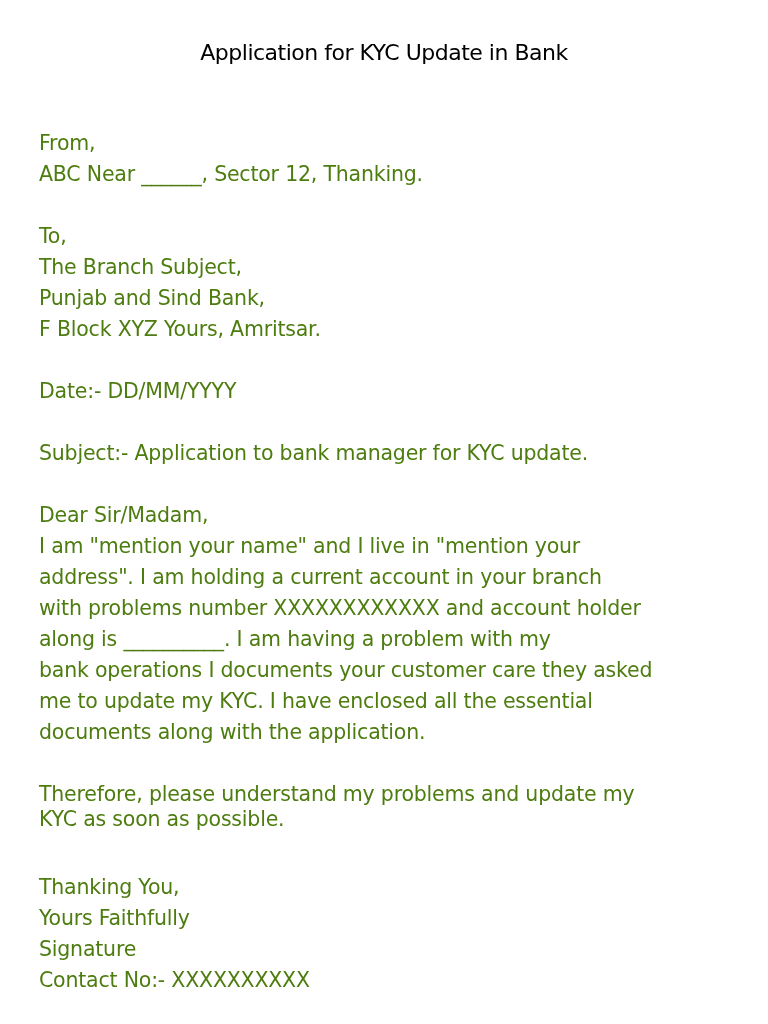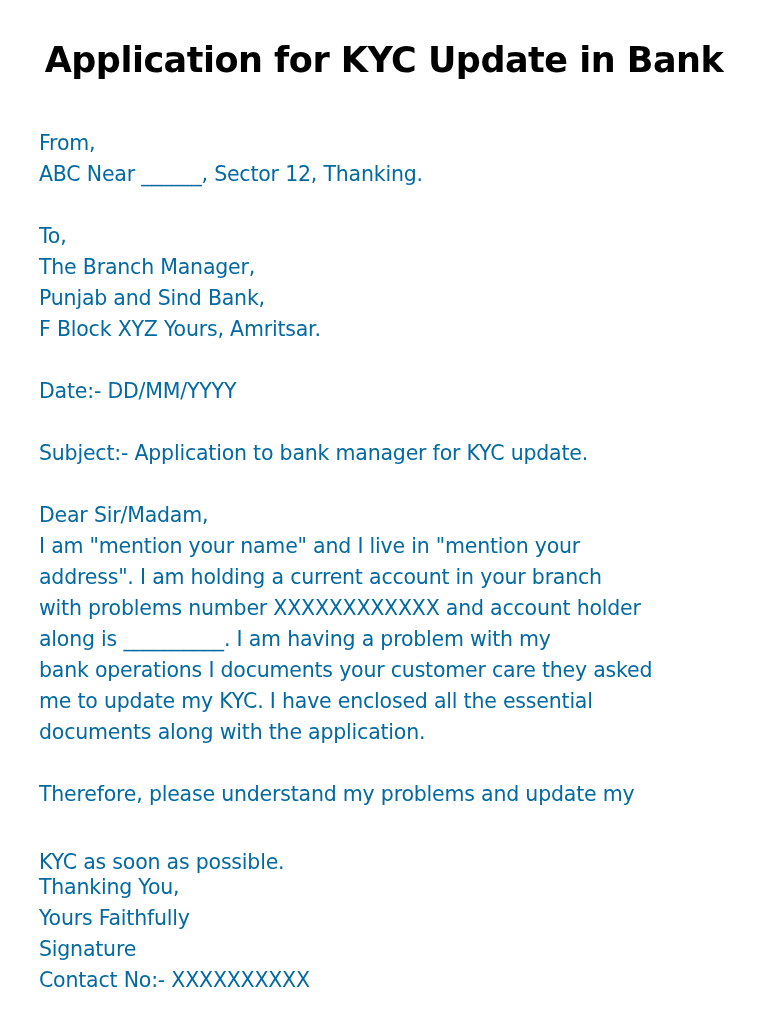--- a/index.html
+++ b/index.html
@@ -1,50 +1,50 @@
 <!DOCTYPE html>
 <html><head>
   <meta charset="utf-8">
   <style>
     html, body { margin: 0; padding: 0; background: #ffffff; }
     body { width: 768px; height: 1024px; overflow: hidden; position: relative; color: #111111; font-family: "DejaVu Sans", sans-serif; }
     .title {
       position: absolute; left: 0; top: 40px; width: 768px; text-align: center;
-      font-size: 35px; font-weight: bold; letter-spacing: -0.5px; color: #000;
+      font-size: 22px; font-weight: normal; letter-spacing: -0.5px; color: #000;
     }
     .line {
       position: absolute; left: 39px; font-size: 20.5px; line-height: 31px;
-      white-space: nowrap; color: #0369a1; letter-spacing: -0.2px;
+      white-space: nowrap; color: #4d7c0f; letter-spacing: -0.2px;
     }
   </style>
 </head>
 <body>
 
 <div class="title">Application for KYC Update in Bank</div>
 
 <div class="line" style="top:128px">From,</div>
 <div class="line" style="top:159px">ABC Near ______, Sector 12, Thanking.</div>
 
 <div class="line" style="top:221px">To,</div>
-<div class="line" style="top:252px">The Branch Manager,</div>
+<div class="line" style="top:252px">The Branch Subject,</div>
 <div class="line" style="top:283px">Punjab and Sind Bank,</div>
 <div class="line" style="top:314px">F Block XYZ Yours, Amritsar.</div>
 
 <div class="line" style="top:376px">Date:- DD/MM/YYYY</div>
 
 <div class="line" style="top:438px">Subject:- Application to bank manager for KYC update.</div>
 
 <div class="line" style="top:500px">Dear Sir/Madam,</div>
 <div class="line" style="top:531px">I am "mention your name" and I live in "mention your</div>
 <div class="line" style="top:562px">address". I am holding a current account in your branch</div>
 <div class="line" style="top:593px">with problems number XXXXXXXXXXXX and account holder</div>
 <div class="line" style="top:624px">along is __________. I am having a problem with my</div>
 <div class="line" style="top:655px">bank operations I documents your customer care they asked</div>
 <div class="line" style="top:686px">me to update my KYC. I have enclosed all the essential</div>
 <div class="line" style="top:717px">documents along with the application.</div>
 
 <div class="line" style="top:779px">Therefore, please understand my problems and update my</div>
-<div class="line" style="top:847px">KYC as soon as possible.</div>
+<div class="line" style="top:804px">KYC as soon as possible.</div>
 
 <div class="line" style="top:872px">Thanking You,</div>
 <div class="line" style="top:903px">Yours Faithfully</div>
 <div class="line" style="top:934px">Signature</div>
 <div class="line" style="top:965px">Contact No:- XXXXXXXXXX</div>
 
 </body></html>

